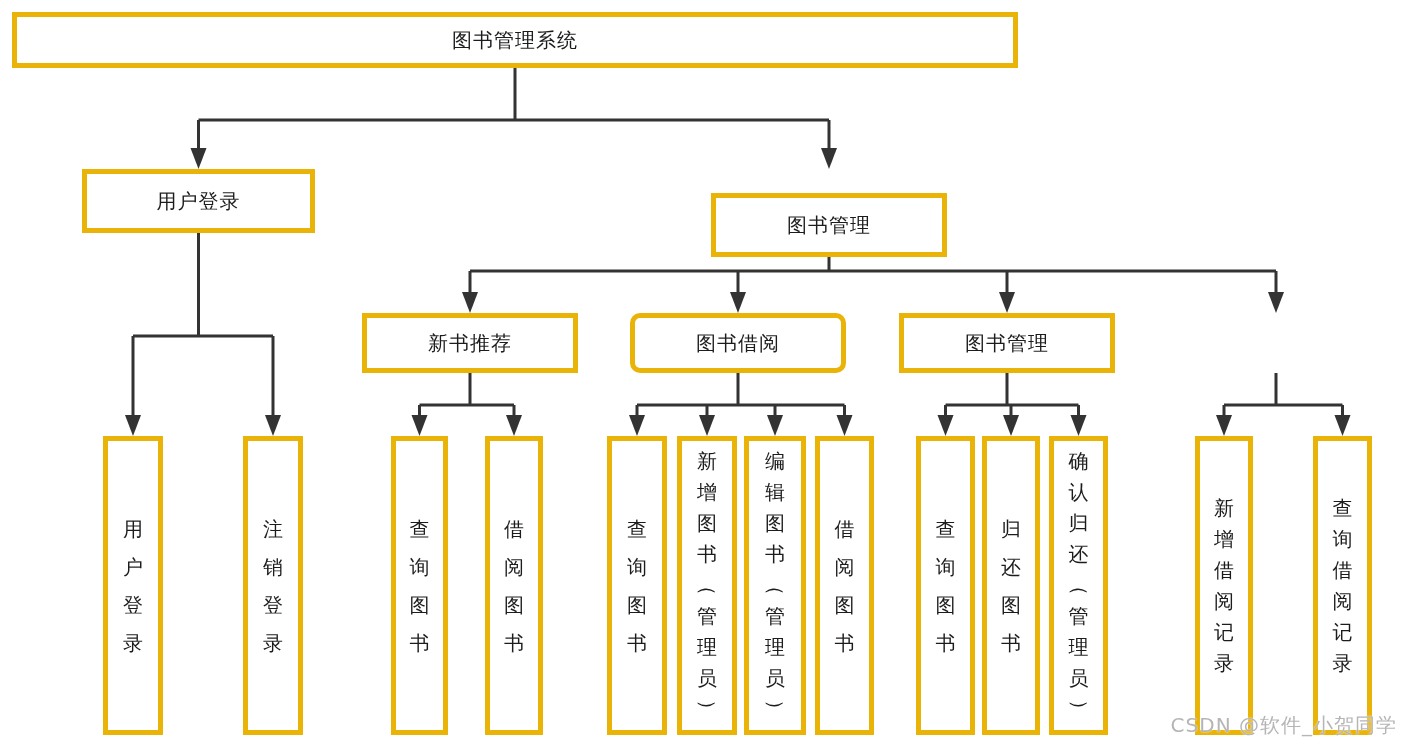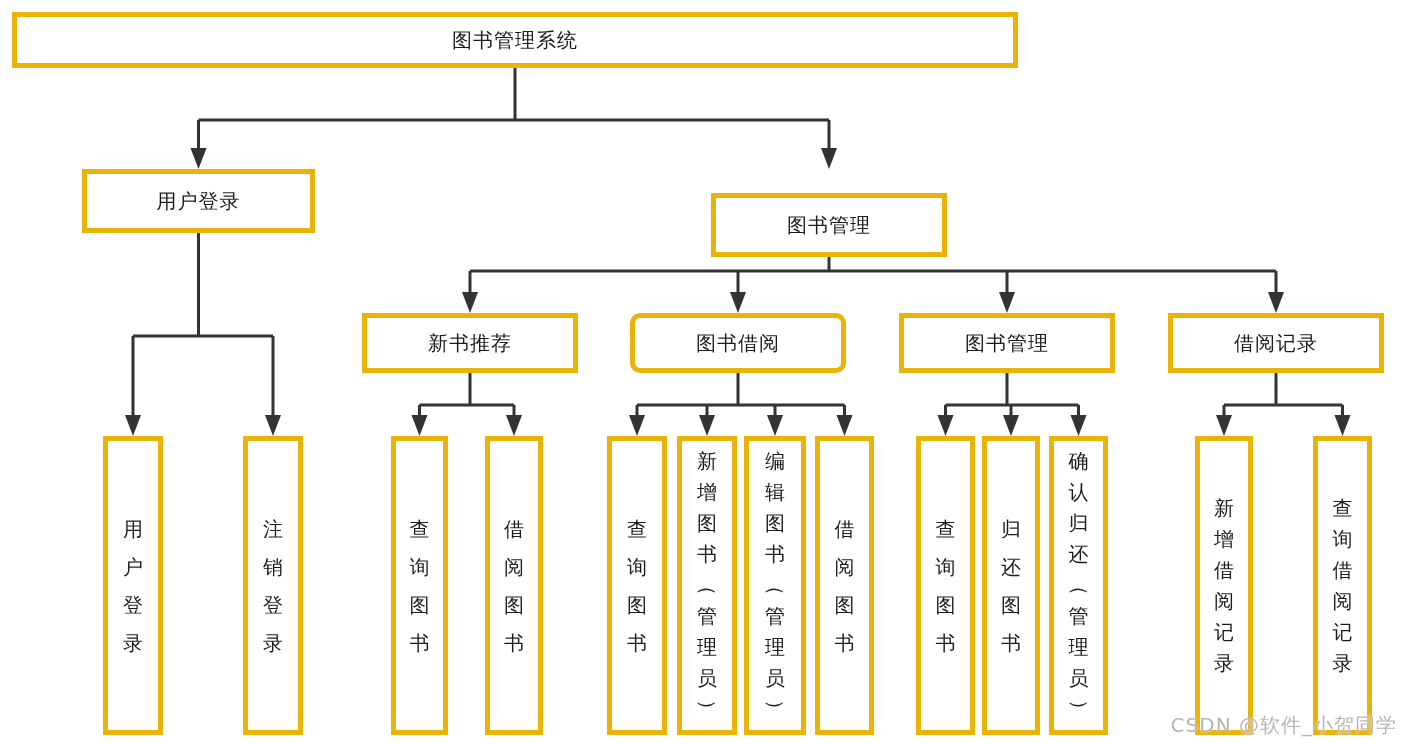--- a/index.html
+++ b/index.html
@@ -139,23 +139,20 @@
 
   <div class="node hnode" style="left:362px; top:313px; width:216px; height:60px;">
     <span>新书推荐</span>
   </div>
   <div class="node hnode" style="left:630px; top:313px; width:216px; height:60px;border-radius:10px;">
     <span>图书借阅</span>
   </div>
   <div class="node hnode" style="left:899px; top:313px; width:216px; height:60px;">
     <span>图书管理</span>
   </div>
-  <div class="node hnode" style="left:1168px; top:313px; width:216px; height:60px;">
-    <span>借阅记录</span>
-  </div>
 
   <div class="node" style="left:103px; top:436px; width:60px; height:299px;">
     <span class="vtext loose">
         <span class="vchar">用</span>
         <span class="vchar">户</span>
         <span class="vchar">登</span>
         <span class="vchar">录</span>
       </span>
   </div>
   <div class="node" style="left:243px; top:436px; width:60px; height:299px;">

